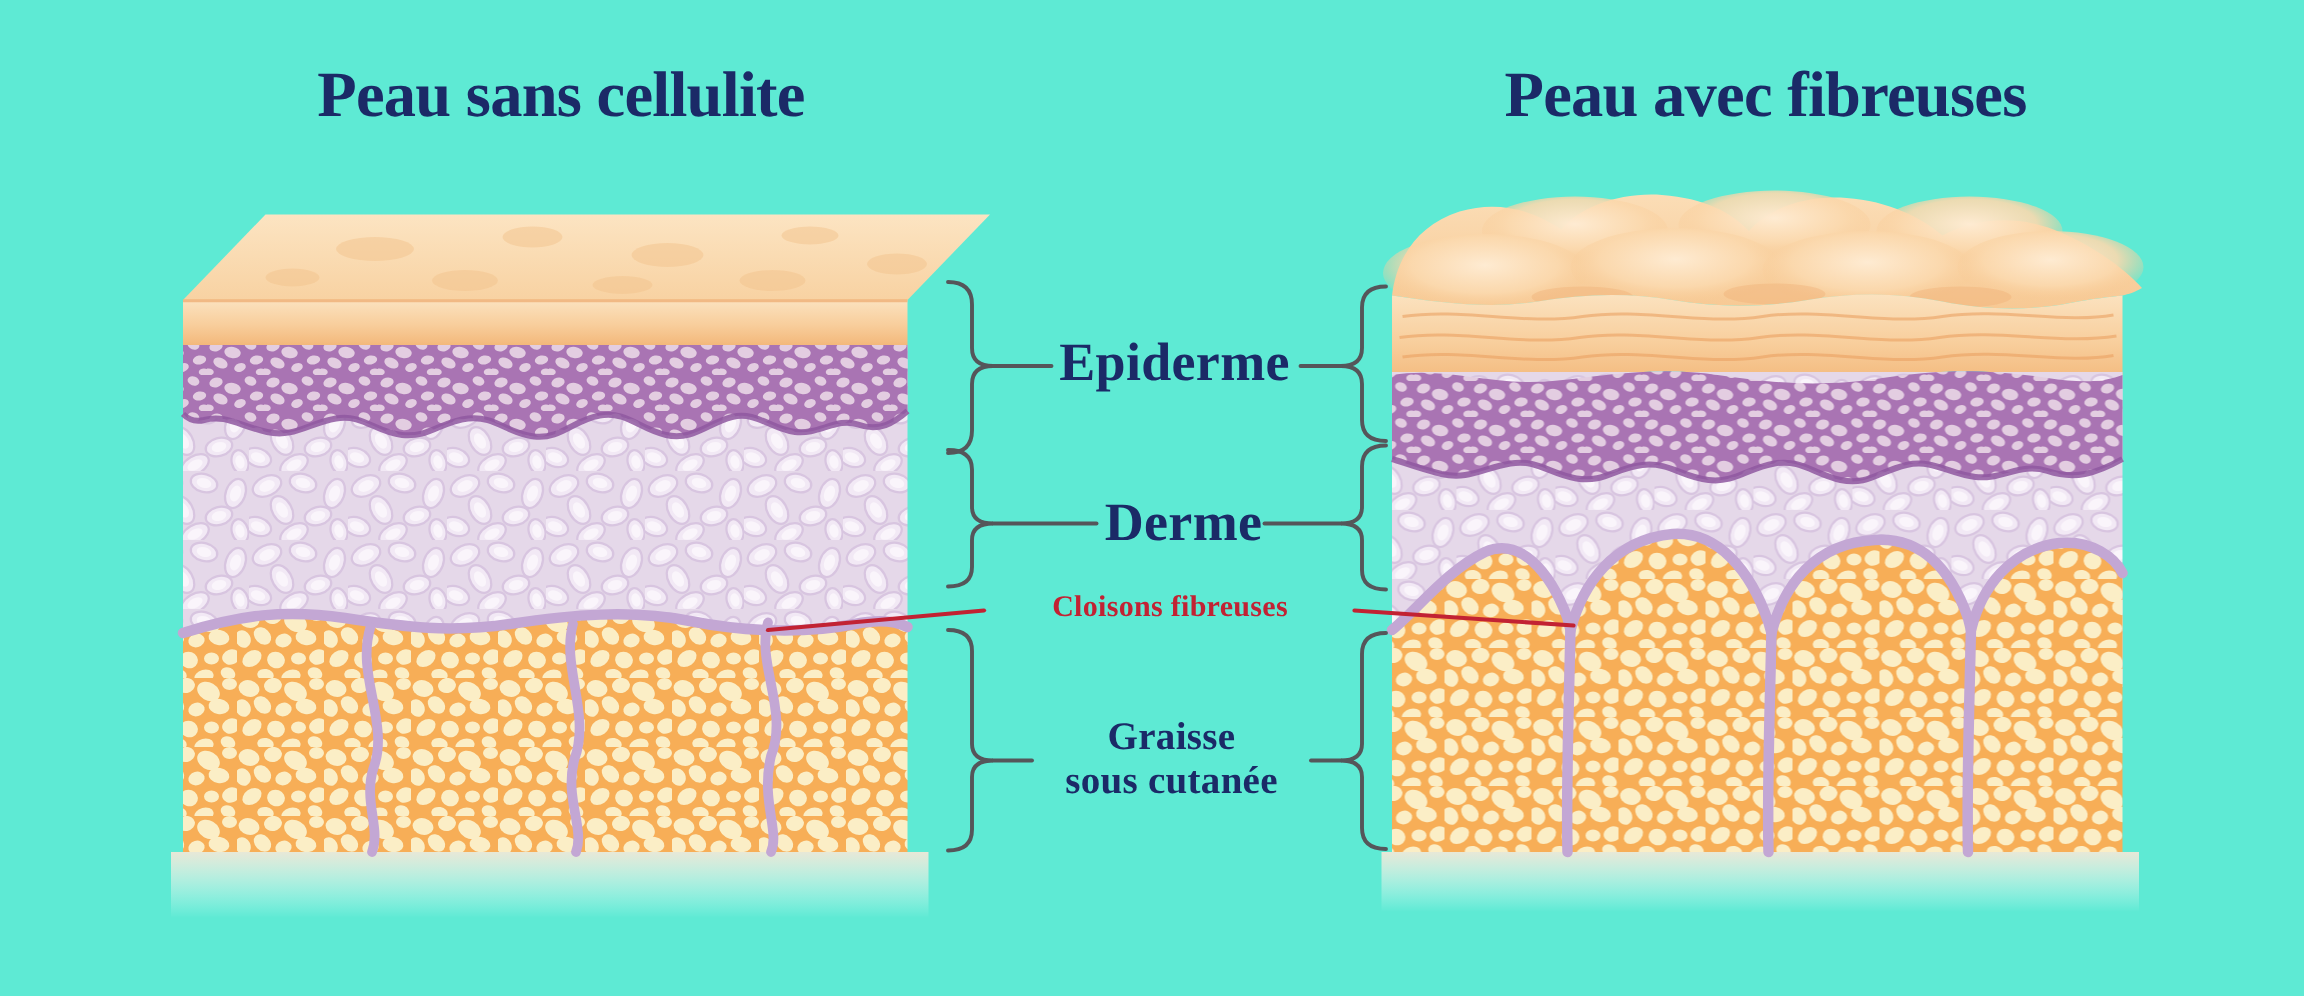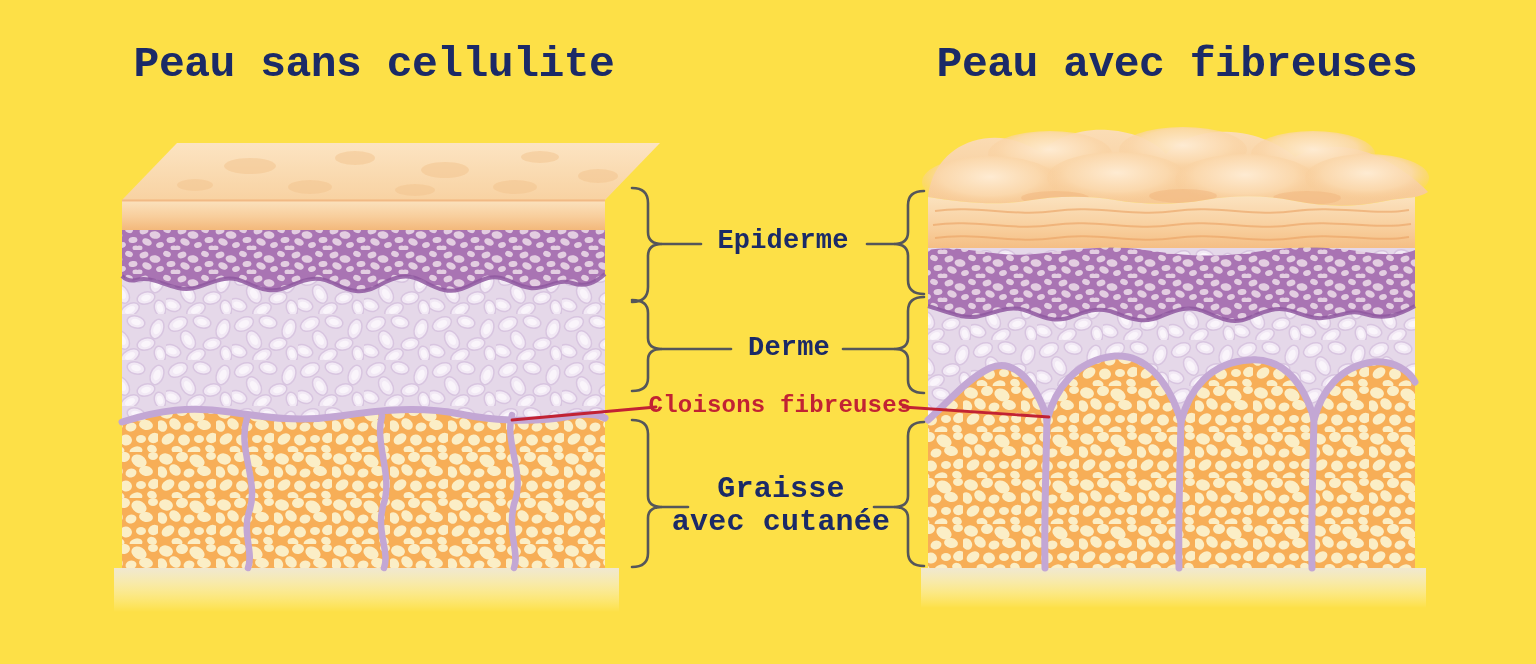--- a/index.html
+++ b/index.html
@@ -1,32 +1,32 @@
 <!DOCTYPE html>
 <html><head>
 <meta charset="utf-8">
 <style>
   html,body{margin:0;padding:0;background:#fff;}
   .stage{
-    position:relative;width:1536px;height:664px;background:#fde047;
-    overflow:hidden;font-family:Liberation Mono, monospace;
+    position:relative;width:1536px;height:664px;background:#5eead4;
+    overflow:hidden;font-family:Liberation Serif, serif;
   }
   .stage svg{position:absolute;left:0;top:0;}
   .txt{position:absolute;transform:translate(-50%,-50%);white-space:nowrap;}
   .title{
     color:#1B2A67;font-size:43px;font-weight:800;letter-spacing:-0.5px;
   }
   .layer-label{
-    color:#1B2A67;font-size:27px;font-weight:700;letter-spacing:0.2px;
+    color:#1B2A67;font-size:36px;font-weight:700;letter-spacing:0.2px;
   }
   .red-label{
-    color:#C22233;font-size:24px;font-weight:700;letter-spacing:0.2px;
+    color:#C22233;font-size:20px;font-weight:700;letter-spacing:0.2px;
   }
   .fat-label{
-    color:#1B2A67;font-size:30px;font-weight:700;line-height:1.1;
+    color:#1B2A67;font-size:26px;font-weight:700;line-height:1.1;
     text-align:center;letter-spacing:0.2px;
   }
 </style>
 </head>
 <body>
 
 <div class="stage">
 
   <svg width="1536" height="664" viewBox="0 0 1536 664">
     <defs>
@@ -225,15 +225,15 @@
   </svg>
 
   <div class="txt title" style="left:374px;top:64px;">Peau sans cellulite</div>
   <div class="txt title" style="left:1177px;top:64px;">Peau avec fibreuses</div>
 
   <div class="txt layer-label" style="left:783px;top:241px;">Epiderme</div>
   <div class="txt layer-label" style="left:789px;top:348px;">Derme</div>
   <div class="txt red-label" style="left:780px;top:405px;">Cloisons fibreuses</div>
   <div class="txt fat-label" style="left:781px;top:506px;">
     <div>Graisse</div>
-    <div>avec cutanée</div>
+    <div>sous cutanée</div>
   </div>
 </div>
 
 </body></html>

